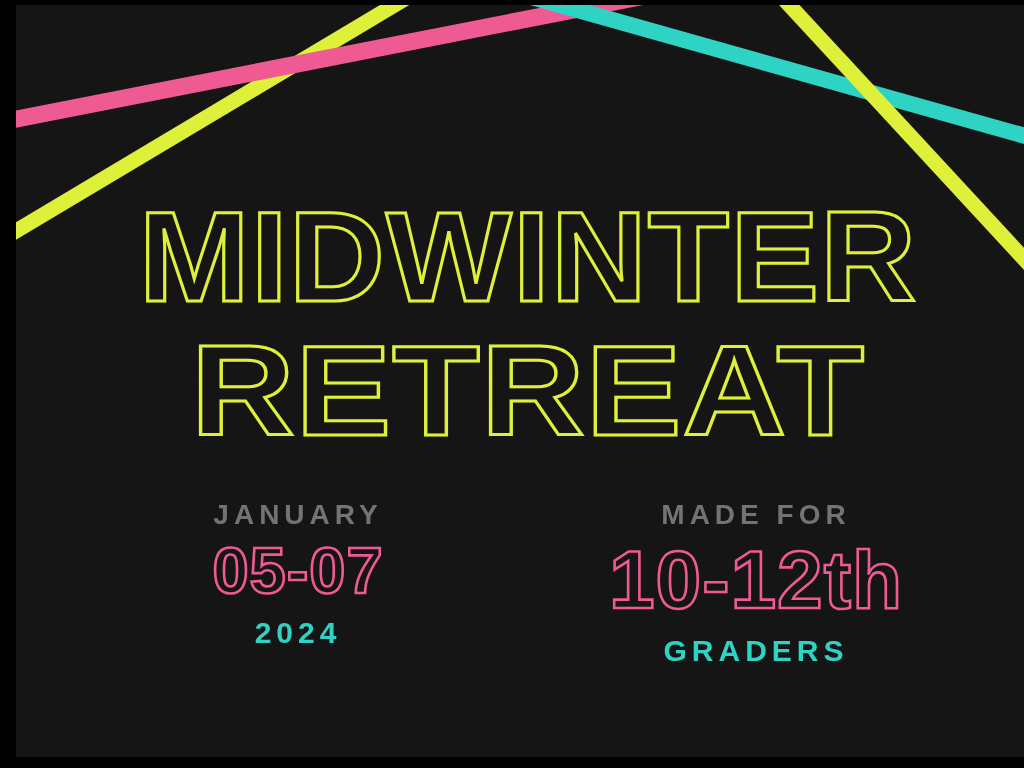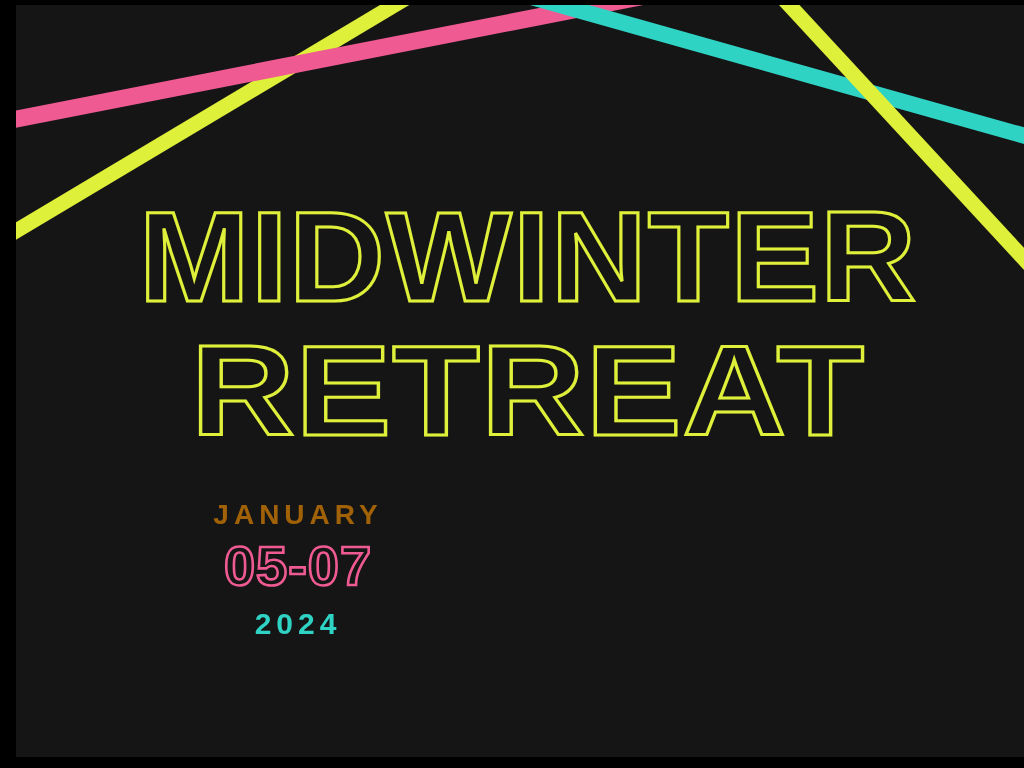--- a/index.html
+++ b/index.html
@@ -85,28 +85,28 @@
     width: 420px;
     text-align: center;
   }
   #panel-dates  { left: 72px; }
   #panel-grades { left: 530px; }
 
   .eyebrow {
     font-size: 28px;
     font-weight: 700;
     letter-spacing: 5px;
-    color: #a16207;
+    color: #737373;
     line-height: 1;
     margin: 0;
     text-align: center;
   }
   .bignum {
     margin: 8px 0 4px 0;
-    font-size: 56px;
+    font-size: 65px;
     font-weight: 700;
     line-height: 1.05;
     letter-spacing: 1px;
     color: transparent;
     -webkit-text-stroke: 2.6px #ef5a92;
     white-space: nowrap;
   }
   #grades-range { font-size: 82px; }
   .footnote {
     font-size: 30px;
@@ -136,20 +136,25 @@
       <div class="title-line" id="title-midwinter">MIDWINTER</div>
 
       <div class="title-line" id="title-retreat">RETREAT</div>
 
       <div class="panel" id="panel-dates">
         <p class="eyebrow">JANUARY</p>
         <p class="bignum" id="dates-range">05-07</p>
         <p class="footnote">2024</p>
       </div>
 
+      <div class="panel" id="panel-grades">
+        <p class="eyebrow">MADE FOR</p>
+        <p class="bignum" id="grades-range">10-12th</p>
+        <p class="footnote">GRADERS</p>
+      </div>
 
     </div>
   </div>
 
   <div id="bar-top"></div>
   <div id="bar-bottom"></div>
 
 </div>
 
 </body></html>

